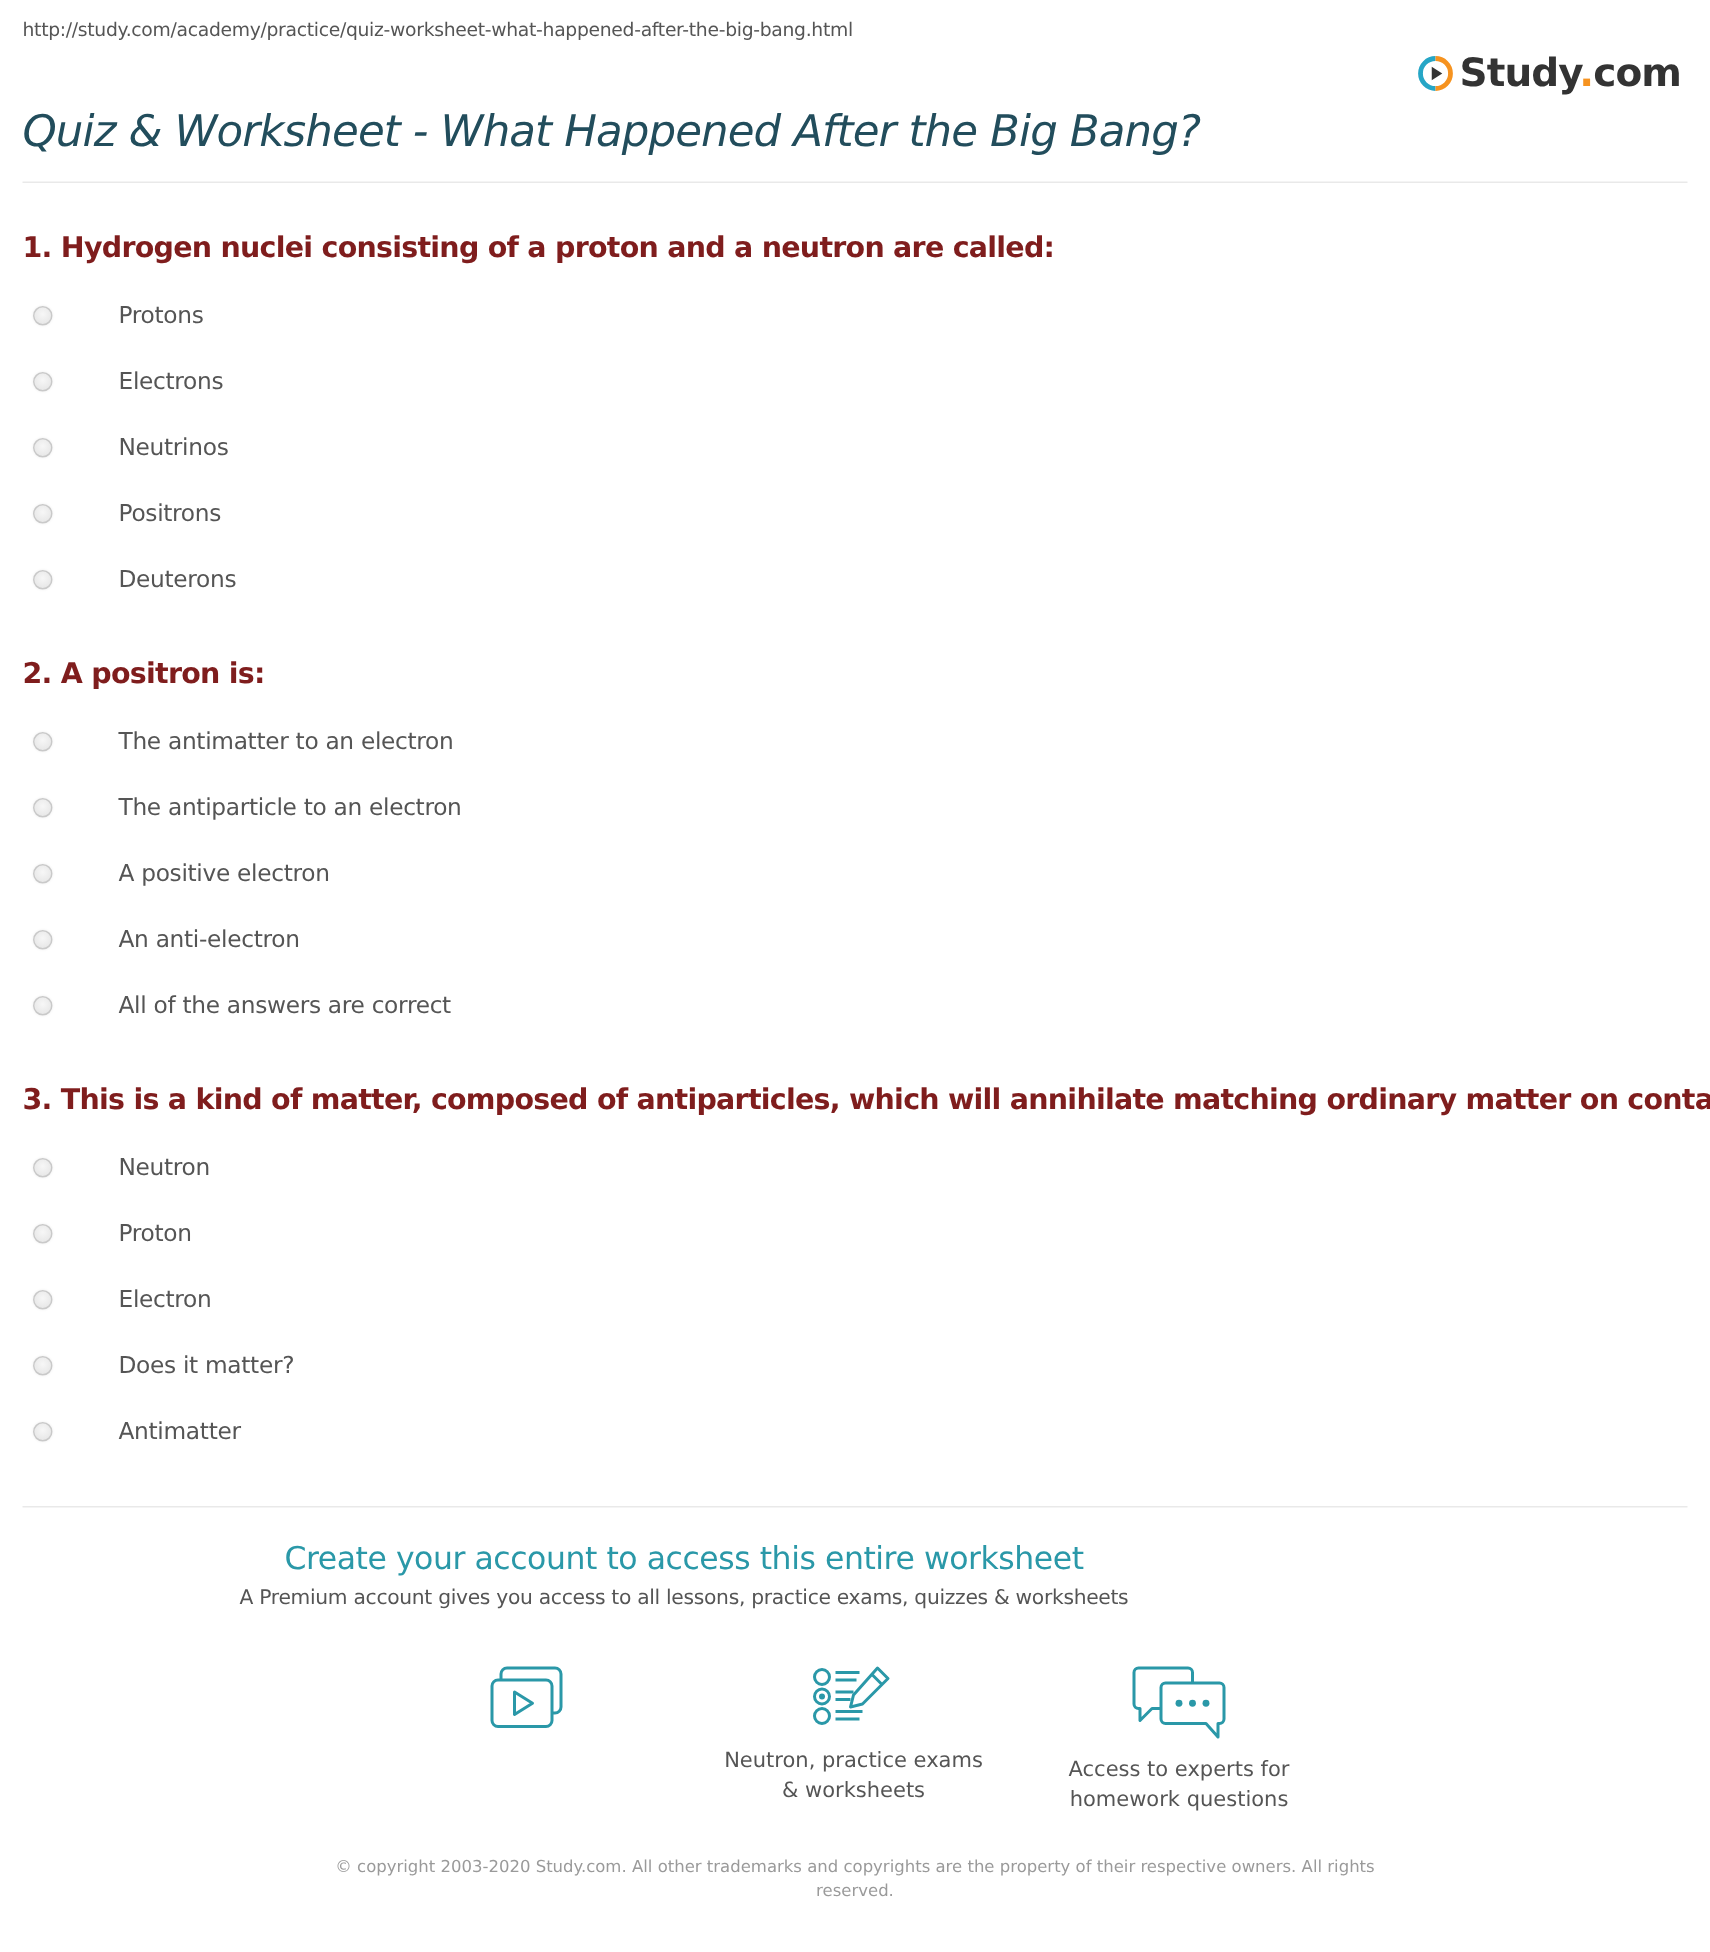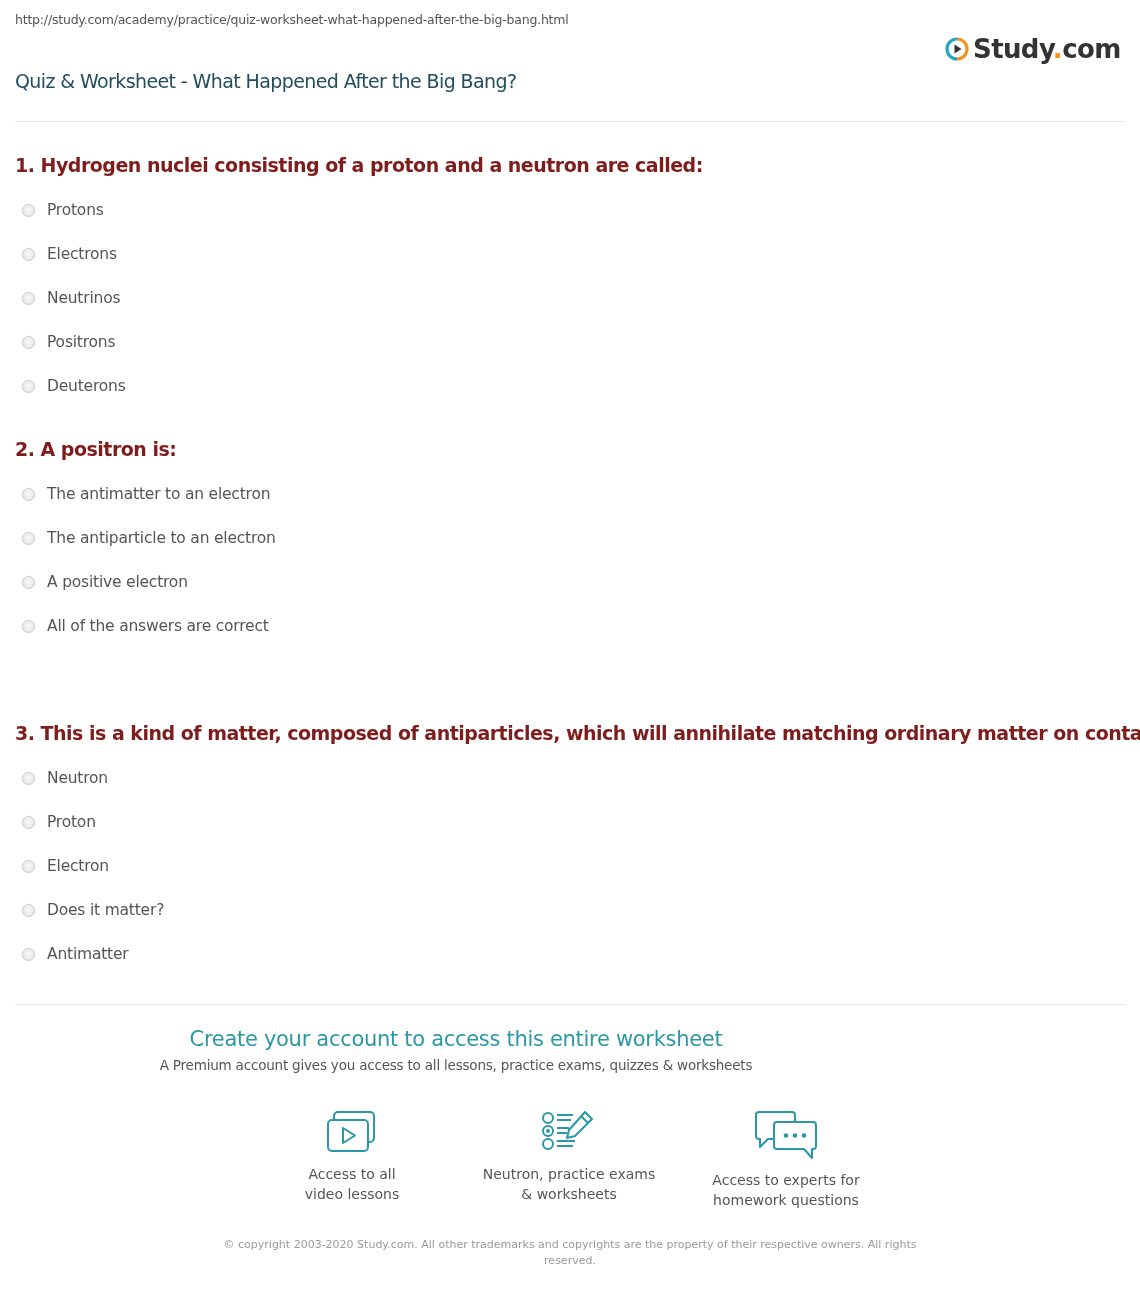--- a/index.html
+++ b/index.html
@@ -6,28 +6,28 @@
     html, body { width: 1140px; height: 1301px; background: #ffffff; }
     body { font-family: "DejaVu Sans", "Liberation Sans", sans-serif; color: #555; position: relative; overflow: hidden; }
 
     .url { position: absolute; left: 15px; top: 12px; font-size: 12.5px; color: #555; letter-spacing: -0.2px; }
 
     .logo { position: absolute; left: 945px; top: 8px; display: flex; align-items: center; height: 34px; margin-top: 24px; }
     .logo svg { width: 24px; height: 24px; margin-right: 4px; }
     .logo-text { font-family: "DejaVu Sans", sans-serif; font-size: 26px; font-weight: bold; color: #333; letter-spacing: -0.6px; }
     .logo-text .dot { color: #f69320; }
 
-    .title { position: absolute; left: 15px; top: 70px; font-size: 19px; color: #224d5c; font-weight: normal; letter-spacing: -0.6px; white-space: nowrap; }
+    .title { position: absolute; left: 15px; top: 70px; font-size: 29px; color: #224d5c; font-weight: normal; letter-spacing: -0.6px; white-space: nowrap; font-style: italic; }
     .divider { position: absolute; left: 15px; right: 15px; height: 1px; background: #e9e9e9; }
     .divider.top { top: 121px; }
     .divider.bottom { top: 1004px; }
 
     .question { position: absolute; left: 15px; font-size: 19px; font-weight: bold; color: #7f1d1d; letter-spacing: -0.5px; white-space: nowrap; }
     .options { position: absolute; left: 22px; }
-    .option { display: flex; align-items: center; height: 44px; cursor: pointer; }
+    .option { display: flex; align-items: center; height: 44px; cursor: pointer; gap: 32px; }
     .radio { width: 13px; height: 13px; border-radius: 50%; border: 1px solid #c9c9c9; background: radial-gradient(circle at 50% 40%, #f7f7f7 0%, #e3e3e3 100%); box-shadow: 0 0 2px rgba(0,0,0,0.08); margin-right: 12px; flex-shrink: 0; }
     .option-label { font-size: 15.5px; color: #555; letter-spacing: -0.2px; white-space: nowrap; }
 
     .cta { position: absolute; left: 0; width: 912px; text-align: center; }
     .cta-title { top: 1027px; font-size: 21px; color: #2a98a8; letter-spacing: -0.3px; }
     .cta-sub { top: 1057px; font-size: 13.5px; color: #555; letter-spacing: -0.2px; }
 
     .feature { position: absolute; top: 1110px; width: 200px; text-align: center; }
     .feature svg { display: block; margin: 0 auto; }
     .feature-label { margin-top: 10px; font-size: 14px; color: #555; line-height: 20px; }
@@ -84,20 +84,24 @@
   <div class="option">
       <span class="radio"></span>
       <span class="option-label">The antiparticle to an electron</span>
     </div>
   <div class="option">
       <span class="radio"></span>
       <span class="option-label">A positive electron</span>
     </div>
   <div class="option">
       <span class="radio"></span>
+      <span class="option-label">An anti-electron</span>
+    </div>
+  <div class="option">
+      <span class="radio"></span>
       <span class="option-label">All of the answers are correct</span>
     </div>
 </div>
 
 <div class="question" style="top:722px;">3. This is a kind of matter, composed of antiparticles, which will annihilate matching ordinary matter on contact:</div>
 <div class="options" style="top:756px;">
   <div class="option">
       <span class="radio"></span>
       <span class="option-label">Neutron</span>
     </div>
@@ -123,24 +127,20 @@
 
 <div class="cta cta-title">Create your account to access this entire worksheet</div>
 <div class="cta cta-sub">A Premium account gives you access to all lessons, practice exams, quizzes &amp; worksheets</div>
 
 <div class="feature" style="left:252px;">
   <svg width="52" height="44" viewBox="0 0 52 44">
     <rect x="8" y="2" width="40" height="30" rx="4" fill="#fff" stroke="#2a98a8" stroke-width="2"></rect>
     <rect x="2" y="10" width="40" height="31" rx="4" fill="#fff" stroke="#2a98a8" stroke-width="2"></rect>
     <polygon points="17,18 29,25.5 17,33" fill="none" stroke="#2a98a8" stroke-width="2" stroke-linejoin="round"></polygon>
   </svg>
-  <div class="feature-label">
-    <div>Access to all</div>
-    <div>video lessons</div>
-  </div>
 </div>
 
 <div class="feature" style="left:469px;">
   <svg width="56" height="44" viewBox="0 0 56 44">
     <circle cx="7" cy="8" r="5" fill="none" stroke="#2a98a8" stroke-width="2"></circle>
     <circle cx="7" cy="21" r="5" fill="none" stroke="#2a98a8" stroke-width="2"></circle>
     <circle cx="7" cy="21" r="2" fill="#2a98a8"></circle>
     <circle cx="7" cy="34" r="5" fill="none" stroke="#2a98a8" stroke-width="2"></circle>
     <line x1="16" y1="5" x2="32" y2="5" stroke="#2a98a8" stroke-width="2"></line>
     <line x1="16" y1="10" x2="30" y2="10" stroke="#2a98a8" stroke-width="2"></line>

